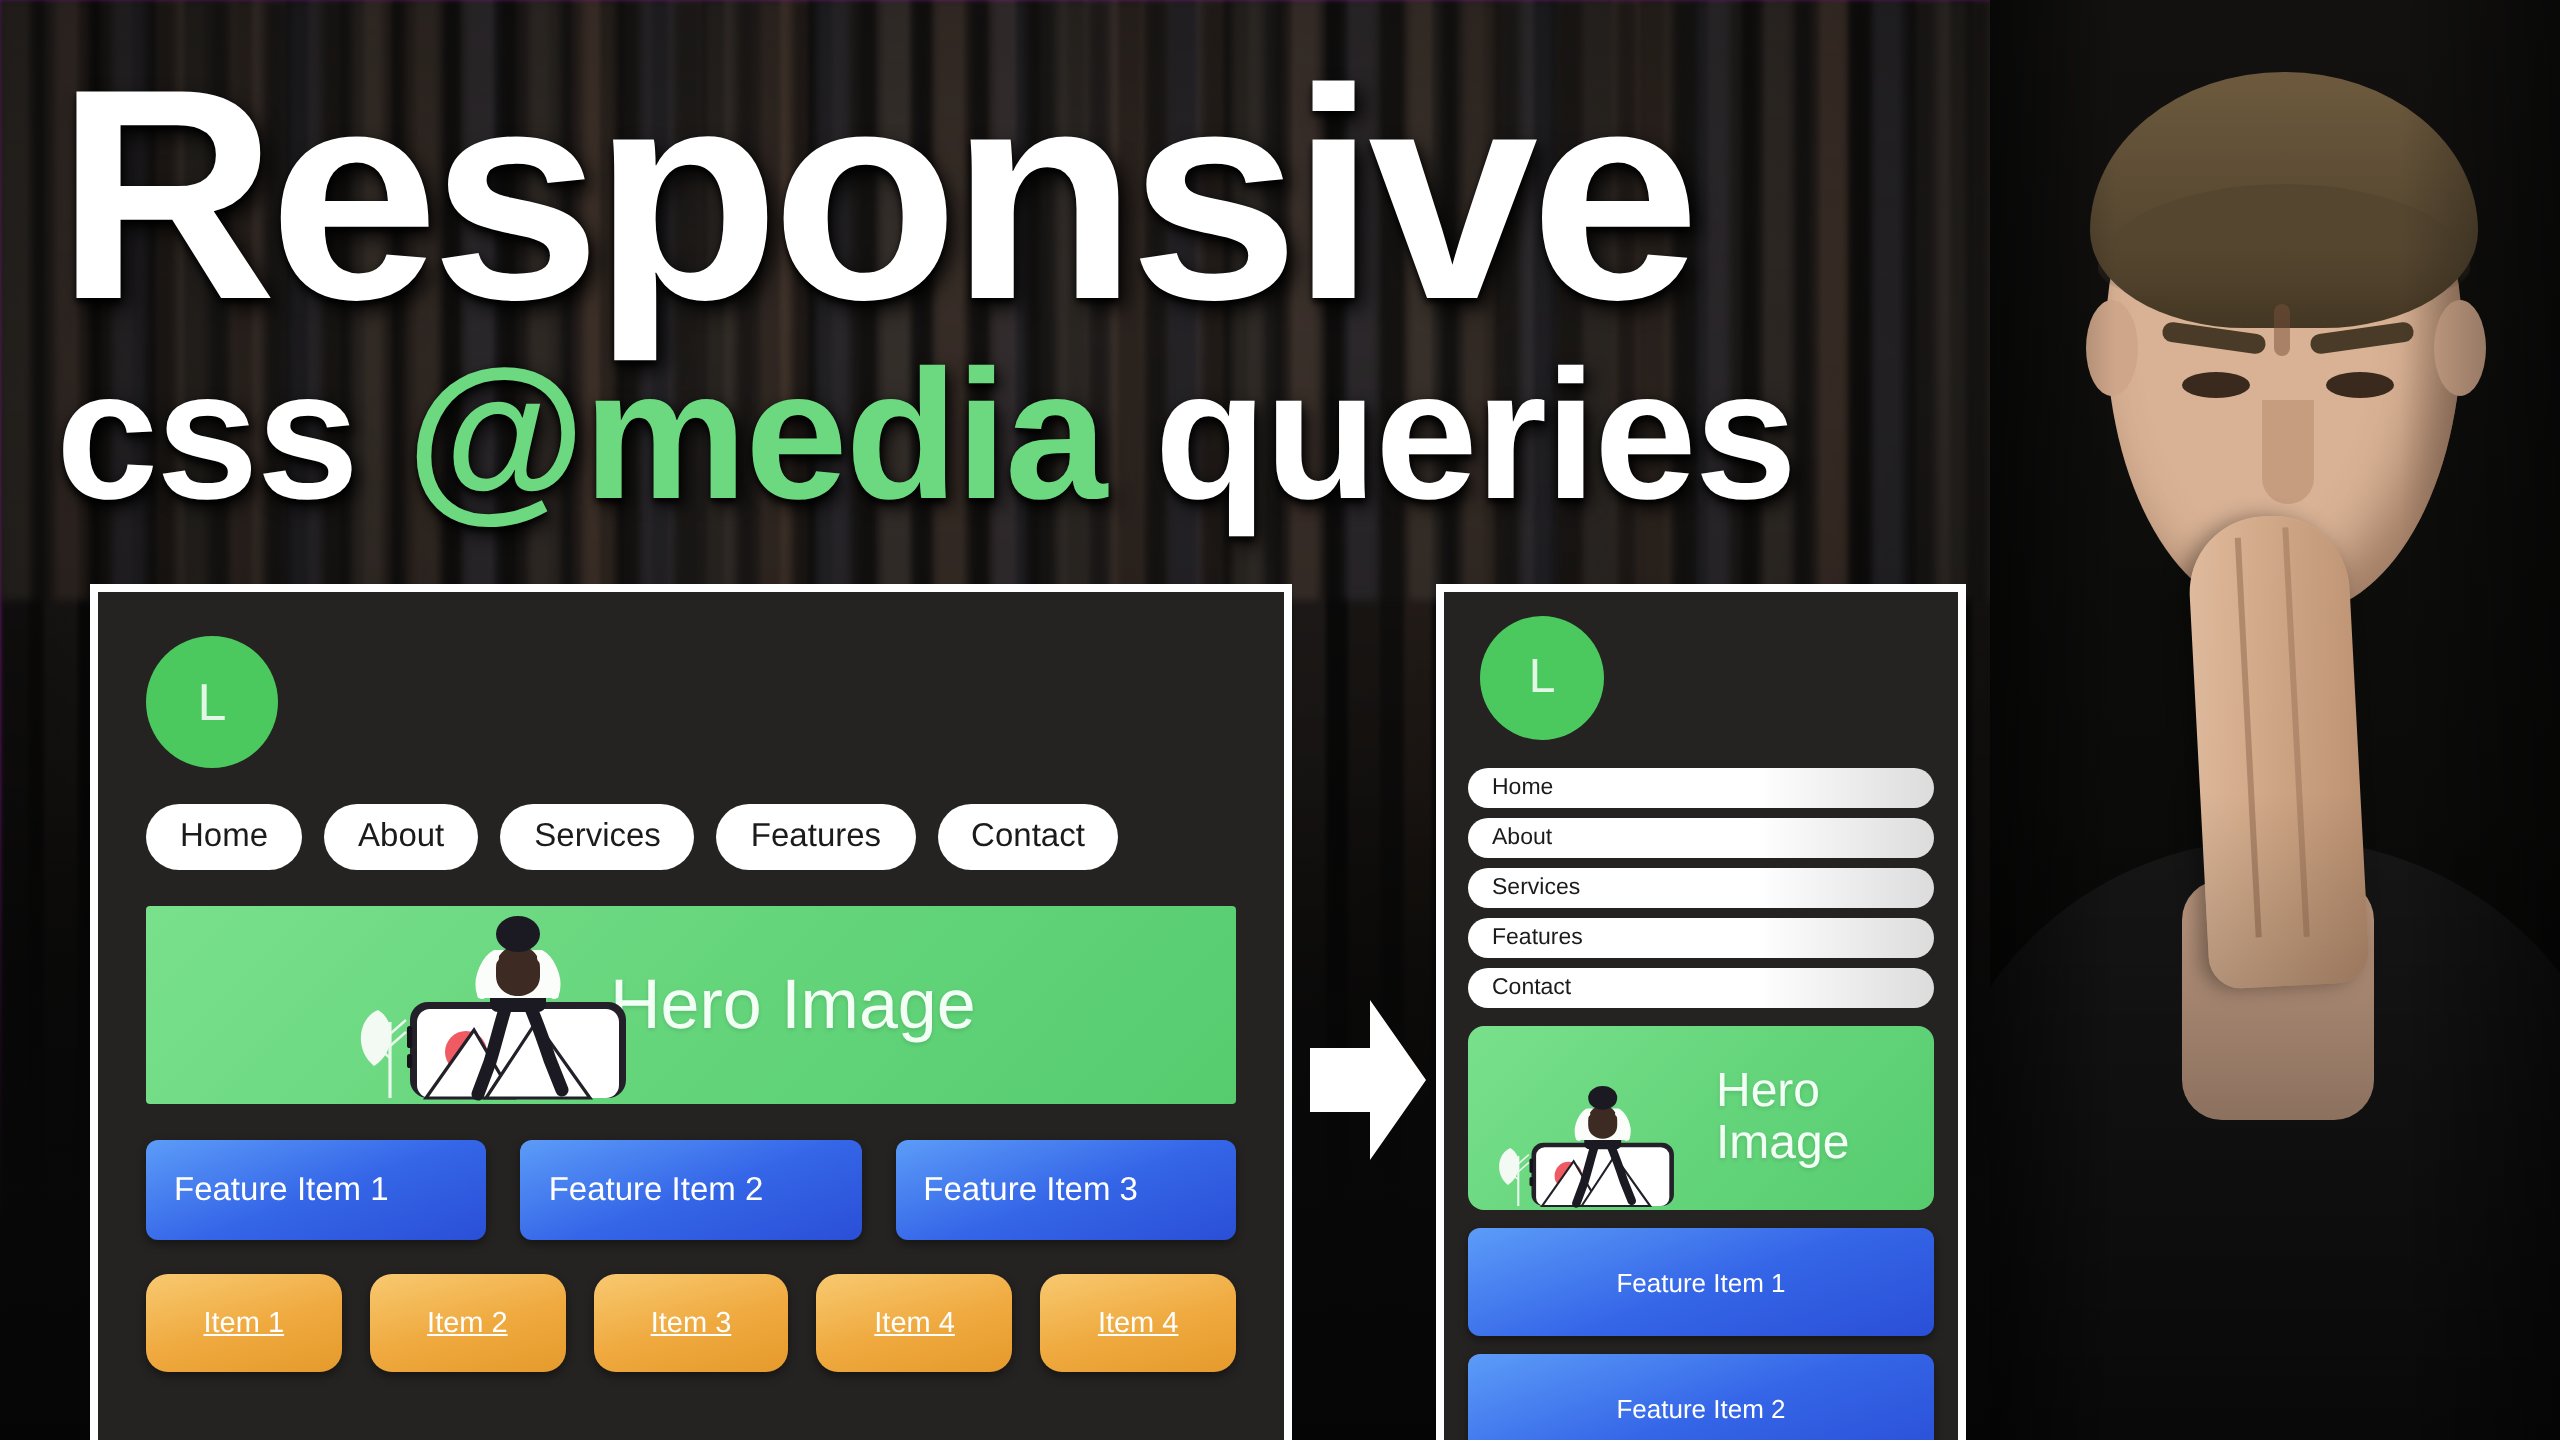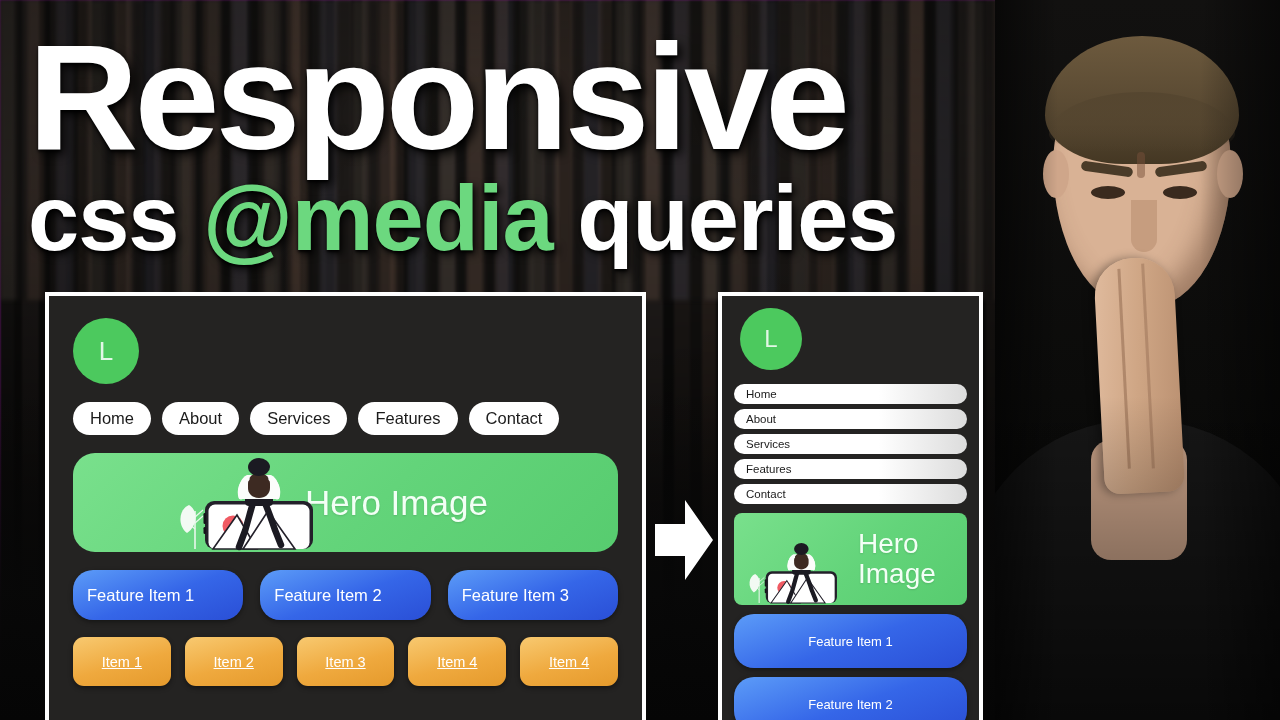--- a/index.html
+++ b/index.html
@@ -229,47 +229,47 @@
     background: linear-gradient(90deg, #ffffff 0%, #ffffff 62%, #dcdcdc 100%);
     color: #1b1b1b;
     border-radius: 999px;
     font-size: 11.5px;
     padding: 4px 12px;
   }
 
   
   .hero {
     background: linear-gradient(135deg, #79E08C 0%, #63D47A 55%, #57CC6F 100%);
-    border-radius: 22px;
+    border-radius: 2px;
     position: relative;
     display: flex;
     align-items: center;
     overflow: hidden;
   }
   .panel-desktop .hero { margin-top: 18px; height: 99px; }
   .panel-mobile  .hero { margin-top: 9px; height: 92px; border-radius: 8px; }
 
   .hero-label {
     color: #f2fff5;
     font-weight: normal;
     text-shadow: 0 1px 2px rgba(0,0,0,0.12);
   }
   .panel-desktop .hero-label { font-size: 35px; margin-left: 232px; }
-  .panel-mobile  .hero-label { font-size: 28px; margin-left: 124px; line-height: 1.08; }
+  .panel-mobile  .hero-label { font-size: 24px; margin-left: 124px; line-height: 1.08; }
 
   
   .illus { position: absolute; left: 0; top: 0; height: 100%; }
   .panel-desktop .illus { left: 96px; width: 185px; }
   .panel-mobile  .illus { left: 8px;  width: 122px; }
 
   
   .features-desktop { display: flex; gap: 17px; margin-top: 18px; }
   .feature-card {
     background: linear-gradient(160deg, #5C9CF8 0%, #3566E8 52%, #2A4FD6 100%);
-    border-radius: 20px;
+    border-radius: 6px;
     color: #ffffff;
     box-shadow: 0 2px 5px rgba(0,0,0,0.4);
   }
   .features-desktop .feature-card {
     flex: 1;
     height: 50px;
     display: flex;
     align-items: center;
     padding-left: 14px;
     font-size: 16.5px;

